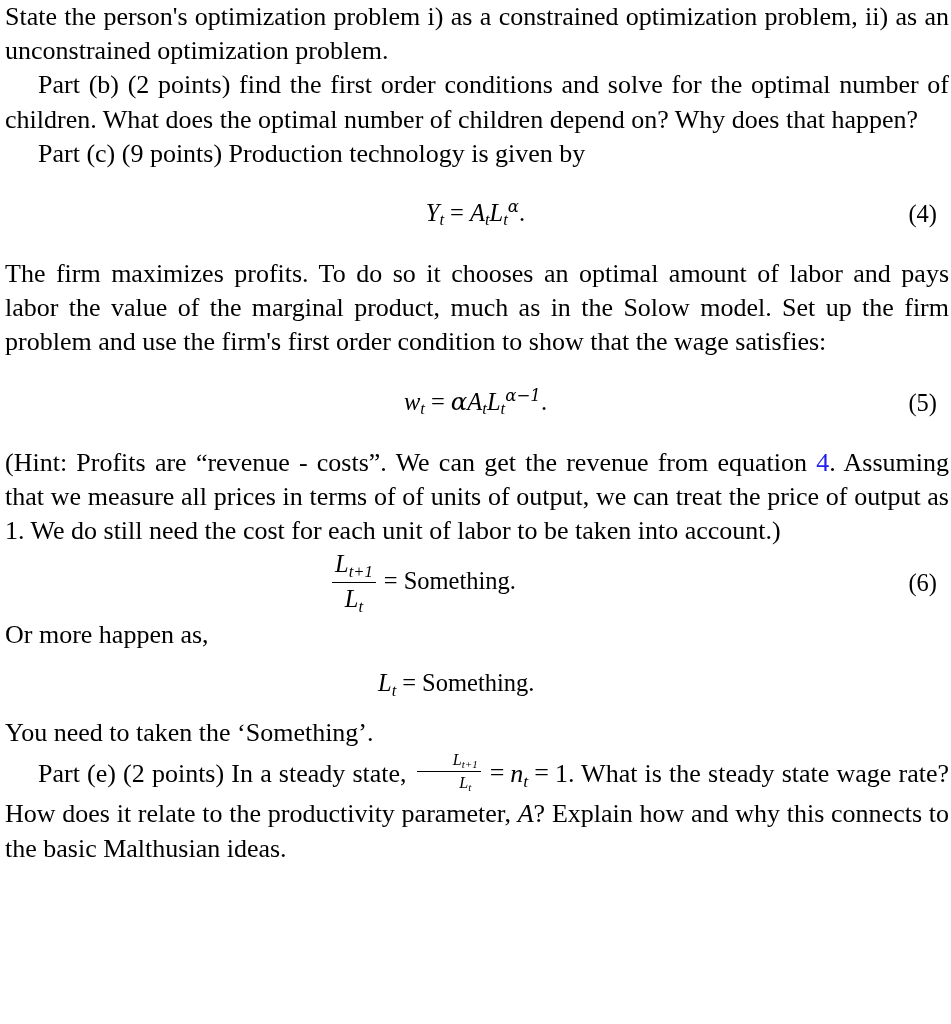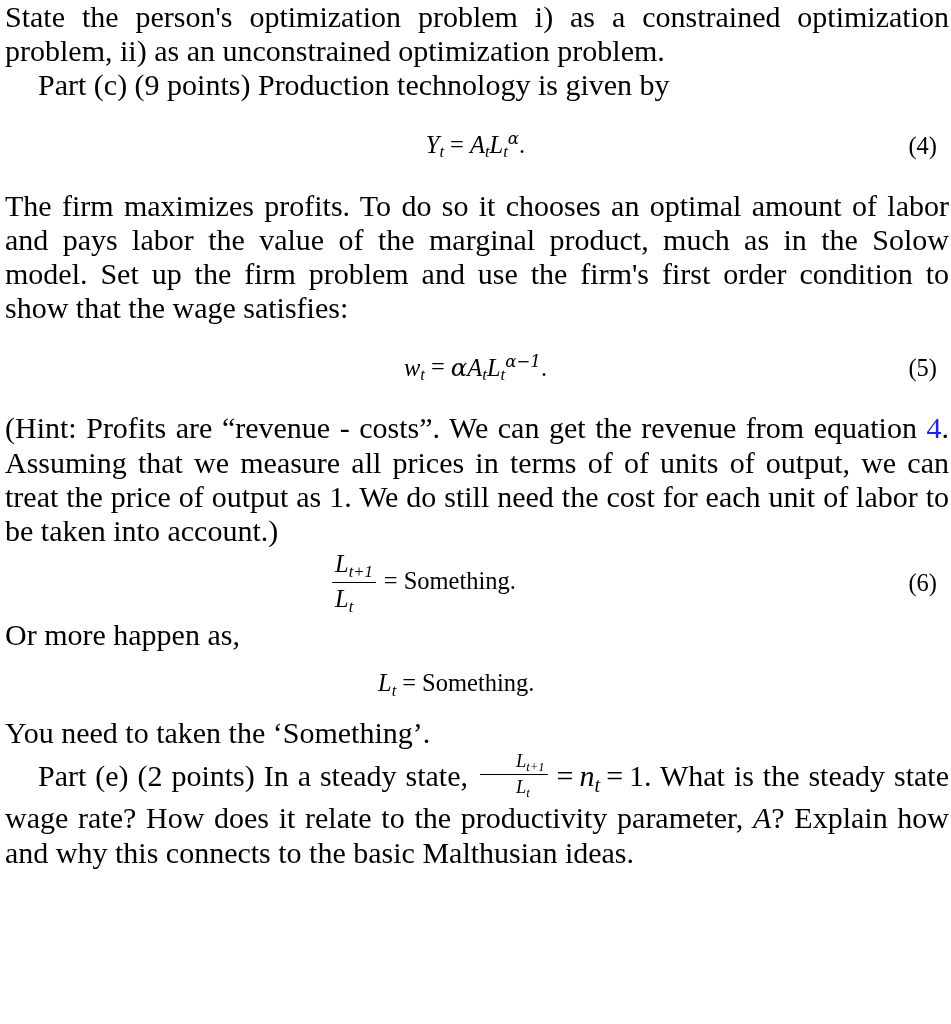--- a/index.html
+++ b/index.html
@@ -16,21 +16,21 @@
     overflow: hidden;
   }
   .page {
     position: relative;
     width: 951px;
     height: 1024px;
     padding: 0;
     box-sizing: border-box;
   }
   .body-text {
-    font-size: 30px;
+    font-size: 26px;
     line-height: 34.2px;
     text-align: justify;
     text-justify: inter-word;
     margin: 0;
     padding: 0 2px 0 5px;
     hyphens: none;
   }
   .indent {
     text-indent: 33px;
   }
@@ -84,20 +84,21 @@
   .msup {
     font-size: 0.68em;
     vertical-align: 0.52em;
     font-style: italic;
   }
   .greek { font-style: italic; font-family: "DejaVu Serif", serif; }
   
   .frac {
     display: inline-block;
     vertical-align: middle;
+    text-align: center;
     line-height: 1.12;
     margin: 0 2px;
   }
   .frac .num {
     display: block;
     padding: 0 3px 1px 3px;
     border-bottom: 1.2px solid #000;
   }
   .frac .den {
     display: block;
@@ -114,20 +115,23 @@
 </style>
 </head>
 <body>
 
 <div class="page">
 
   <p class="body-text noindent">
     <span>State the person's optimization problem i) as a constrained optimization problem, ii) as an unconstrained optimization problem.</span>
   </p>
 
+  <p class="body-text indent">
+    <span>Part (b) (2 points) find the first order conditions and solve for the optimal number of children. What does the optimal number of children depend on? Why does that happen?</span>
+  </p>
 
   <p class="body-text indent">
     <span>Part (c) (9 points) Production technology is given by</span>
   </p>
 
   <div class="spacer-sm"></div>
 
   <div class="eq-row" style="height:58px;">
     <div class="eq-body">
       <span class="mi">Y</span><span class="msub">t</span><span class="mo">=</span><span class="mi">A</span><span class="msub">t</span><span class="mi">L</span><span class="msub">t</span><span class="msup greek">α</span><span class="mn">.</span>

